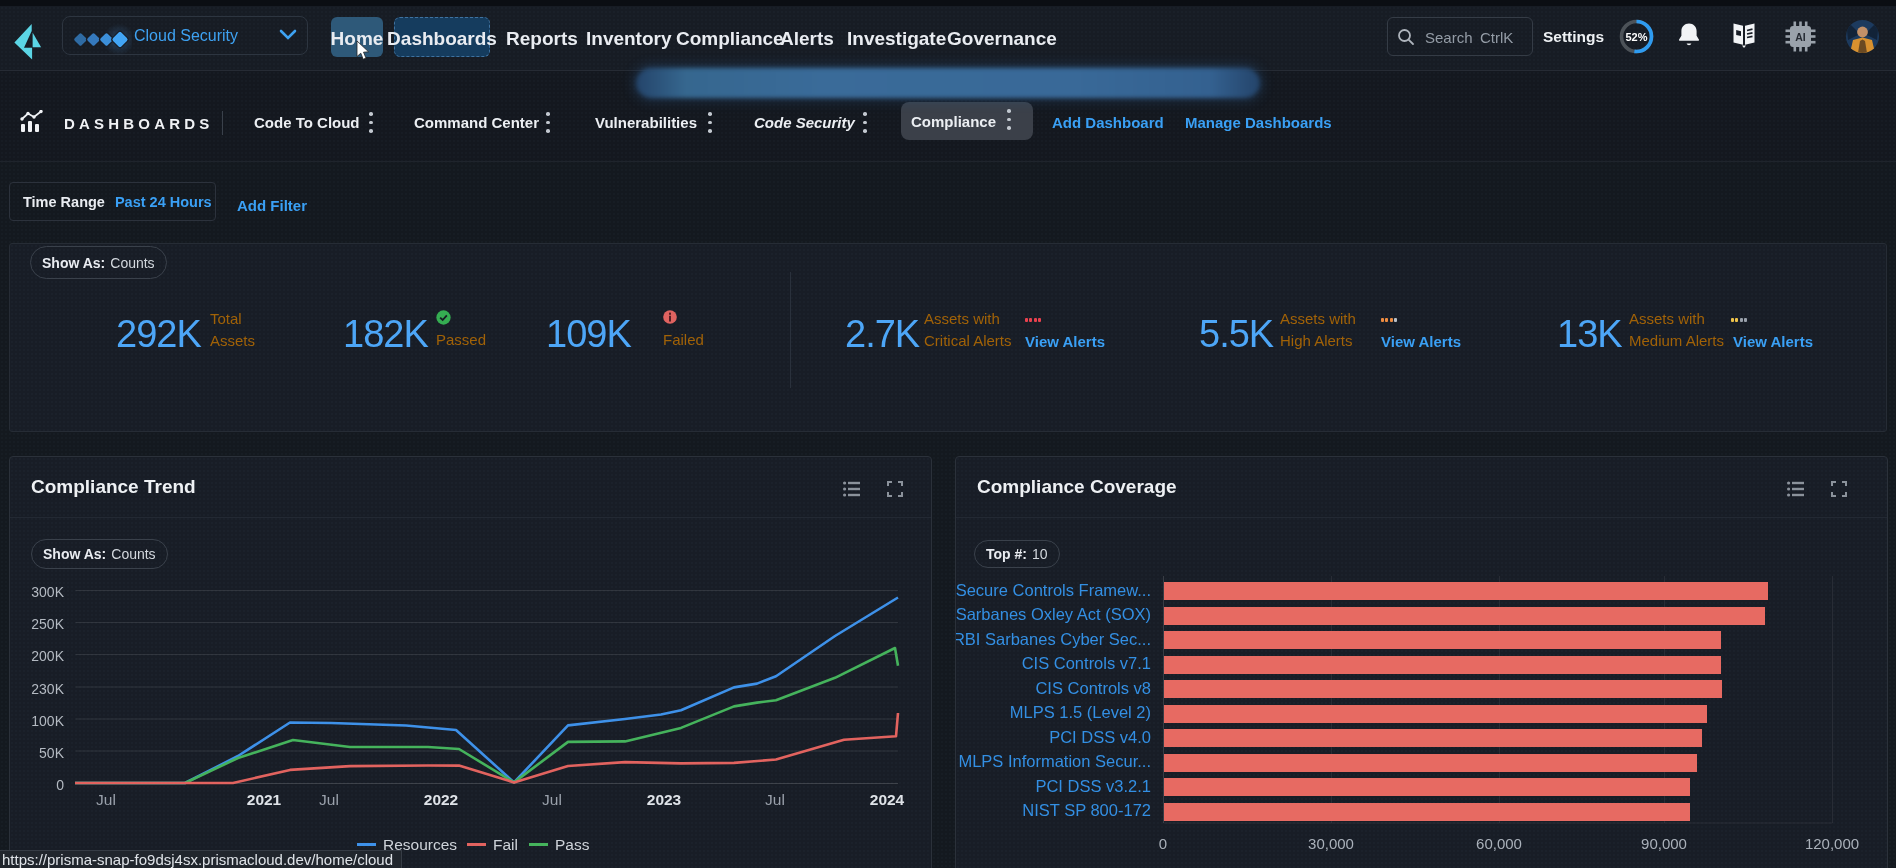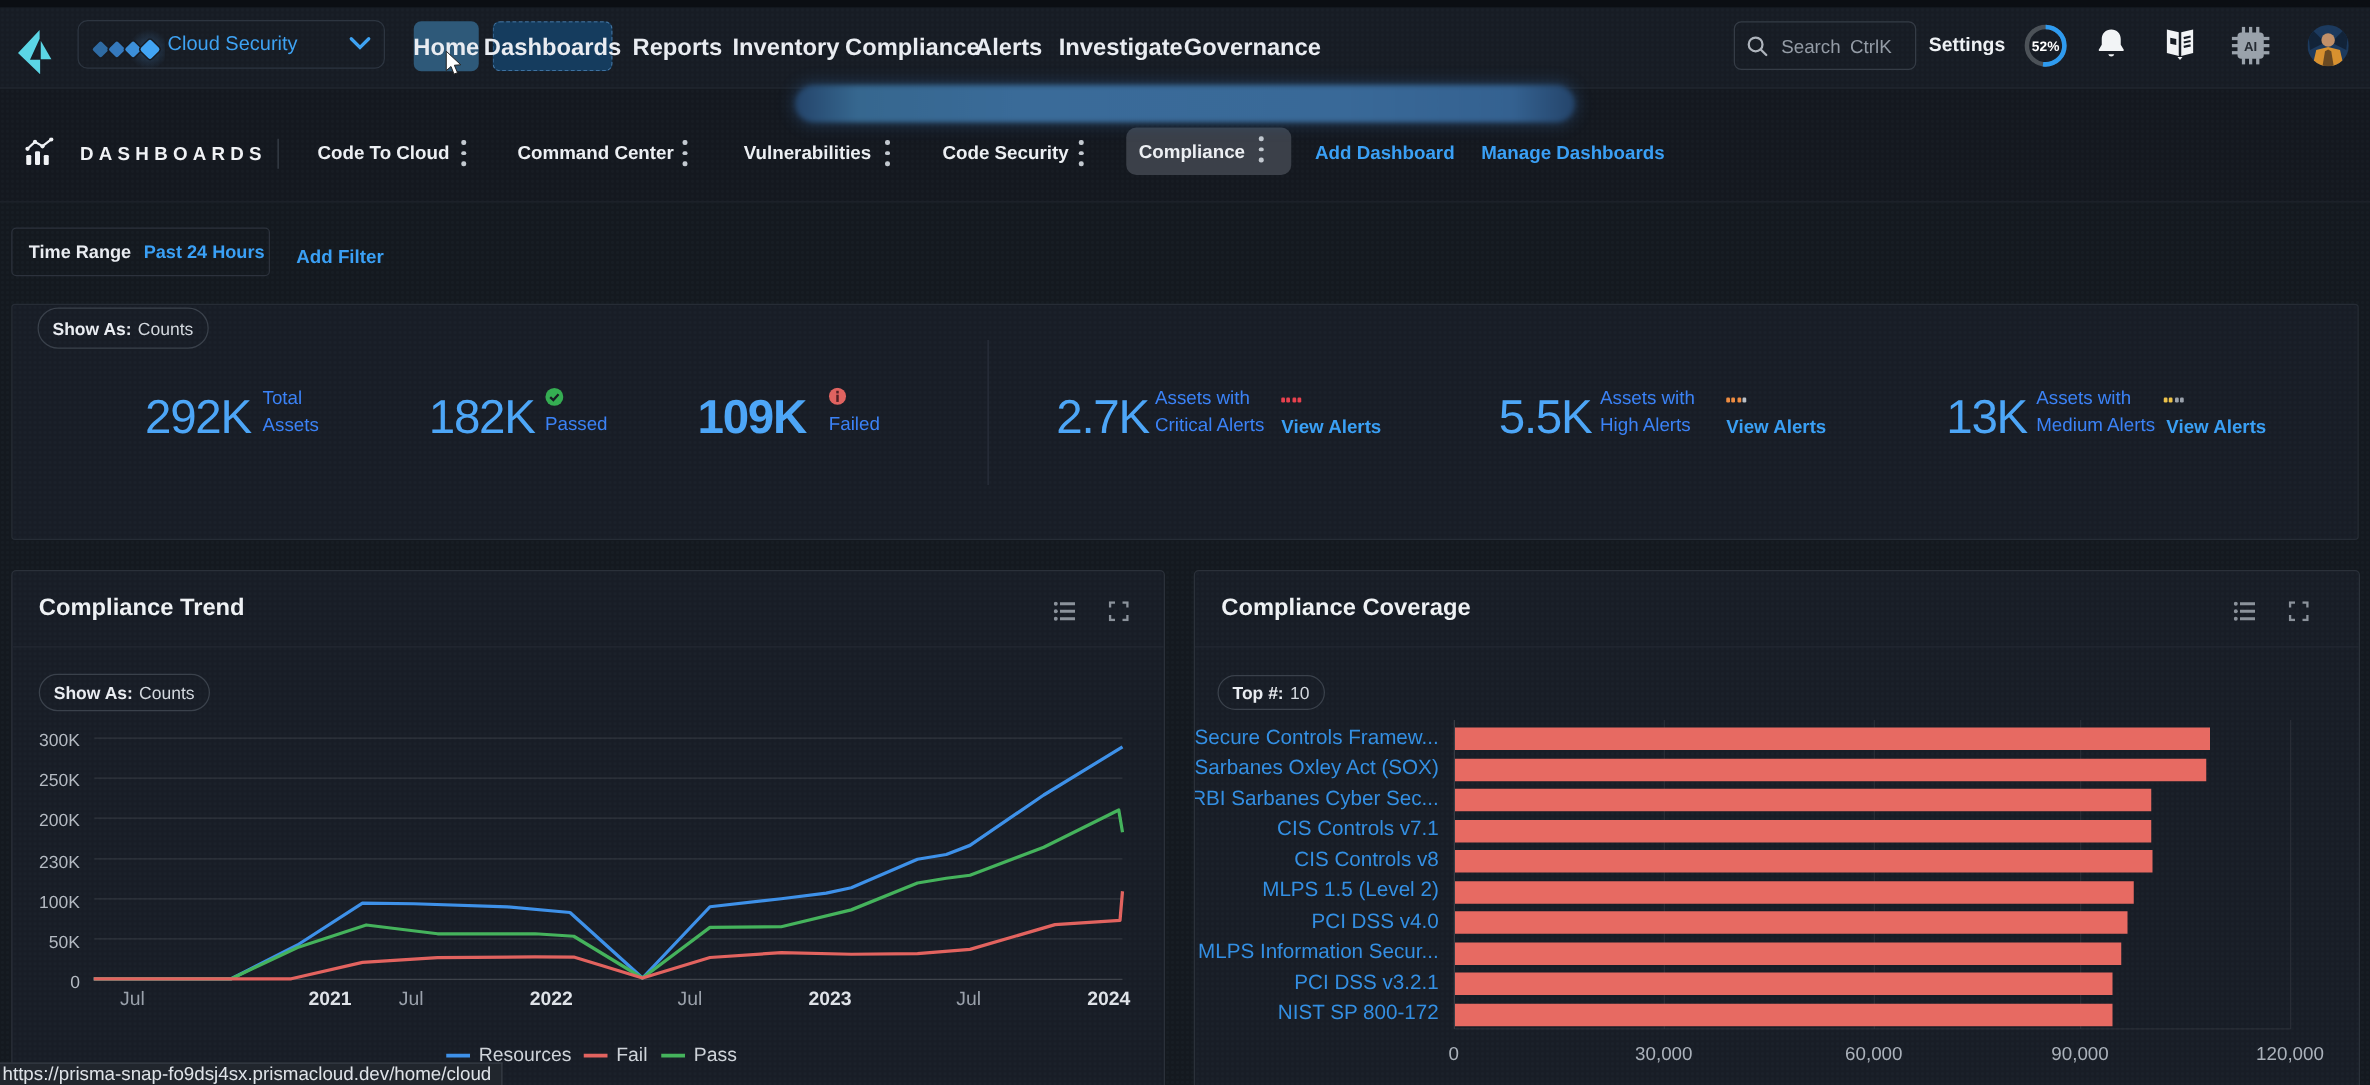--- a/index.html
+++ b/index.html
@@ -13,21 +13,21 @@
 .b { font-weight:bold; }
 .blue { color:#3aa0f5; }
 .pill { position:absolute; border:1px solid #3a414b; border-radius:17px; color:#d3d8de; font-size:14px; display:flex; align-items:center; padding:0 11px; white-space:nowrap; }
 .card { position:absolute; background:#181d26; border:1px solid #2b313a; border-radius:4px; overflow:hidden; background-image: radial-gradient(circle, rgba(130,160,185,0.03) 1px, transparent 1.3px); background-size:4px 4px; }
 .cardtitle { position:absolute; left:21px; top:19px; font-size:19px; font-weight:bold; color:#eef1f4; }
 .kebab { display:inline-block; width:4px; }
 .kebab i { display:block; width:3.5px; height:3.5px; border-radius:50%; background:#c3c9d0; margin:0 0 5px 0; }
 .navlink { position:absolute; top:0; height:65px; display:flex; align-items:center; font-size:19px; font-weight:bold; color:#e9ecf1; }
 .tabname { position:absolute; top:100px; height:45px; display:flex; align-items:center; font-size:15px; font-weight:bold; color:#eceff3; }
 .statnum { position:absolute; font-size:38px; letter-spacing:-1px; color:#4da6f7; }
-.statlbl { position:absolute; font-size:15px; line-height:21.5px; color:#3b82f6; }
+.statlbl { position:absolute; font-size:15px; line-height:21.5px; color:#a16207; }
 .viewalerts { position:absolute; font-size:15px; font-weight:bold; color:#3aa0f5; }
 .sevdots { position:absolute; display:flex; }
 .sevdots i { display:block; width:3px; height:3.6px; border-radius:1px; margin-right:1.4px; }
 .ylab { position:absolute; font-size:14px; color:#b4bac2; }
 .xlab { position:absolute; font-size:15.5px; color:#9aa1ab; transform:translateX(-50%); }
 .xlabw { position:absolute; font-size:15.5px; font-weight:bold; color:#dfe3e8; transform:translateX(-50%); }
 .barlbl { position:absolute; font-size:16.5px; color:#338fe3; white-space:nowrap; }
 .bar { position:absolute; height:18px; background:#e76a62; }
 </style>
 </head>
@@ -169,21 +169,21 @@
     <i></i>
     <i></i>
     <i></i>
   </div>
 <div class="tabname" style="left:595px;">Vulnerabilities</div>
 <div class="kebab abs" style="left:708px;top:112px;">
     <i></i>
     <i></i>
     <i></i>
   </div>
-<div class="tabname" style="left:754px;">Code Security</div>
+<div class="tabname" style="left:754px;font-style:italic;">Code Security</div>
 <div class="kebab abs" style="left:863px;top:112px;">
     <i></i>
     <i></i>
     <i></i>
   </div>
 <div class="abs" style="left:901px;top:102px;width:132px;height:38px;background:#3b4049;border-radius:8px;"></div>
 <div class="tabname" style="left:911px;top:102px;height:38px;">Compliance</div>
 <div class="kebab abs" style="left:1007px;top:109px;">
     <i></i>
     <i></i>
@@ -212,21 +212,21 @@
 <div class="statnum" style="left:116px;top:313px;">292K</div>
 <div class="statlbl" style="left:210px;top:308px;">Total<br>Assets</div>
 
 <div class="statnum" style="left:343px;top:313px;">182K</div>
 <svg class="abs" style="left:436px;top:310px;" width="15" height="15" viewBox="0 0 18 18">
     <circle cx="9" cy="9" r="8.6" fill="#35ad52"></circle>
     <path d="M5 9.2 L8 12 L13 6.4" stroke="#171c24" stroke-width="2.2" fill="none"></path>
   </svg>
 <div class="statlbl" style="left:436px;top:329px;">Passed</div>
 
-<div class="statnum" style="left:558px;top:313px;font-weight:bold;">109K</div>
+<div class="statnum" style="left:546px;top:313px;">109K</div>
 <svg class="abs" style="left:663px;top:310px;" width="14" height="14" viewBox="0 0 17 17">
     <circle cx="8.5" cy="8.5" r="8.3" fill="#e06360"></circle>
     <rect x="7.3" y="3.2" width="2.4" height="2.6" fill="#532025"></rect>
     <rect x="7.3" y="7" width="2.4" height="7" fill="#532025"></rect>
   </svg>
 <div class="statlbl" style="left:663px;top:329px;">Failed</div>
 
 <div class="abs" style="left:790px;top:272px;width:1px;height:116px;background:#2a313c;"></div>
 
 <div class="statnum" style="left:845px;top:313px;">2.7K</div>

